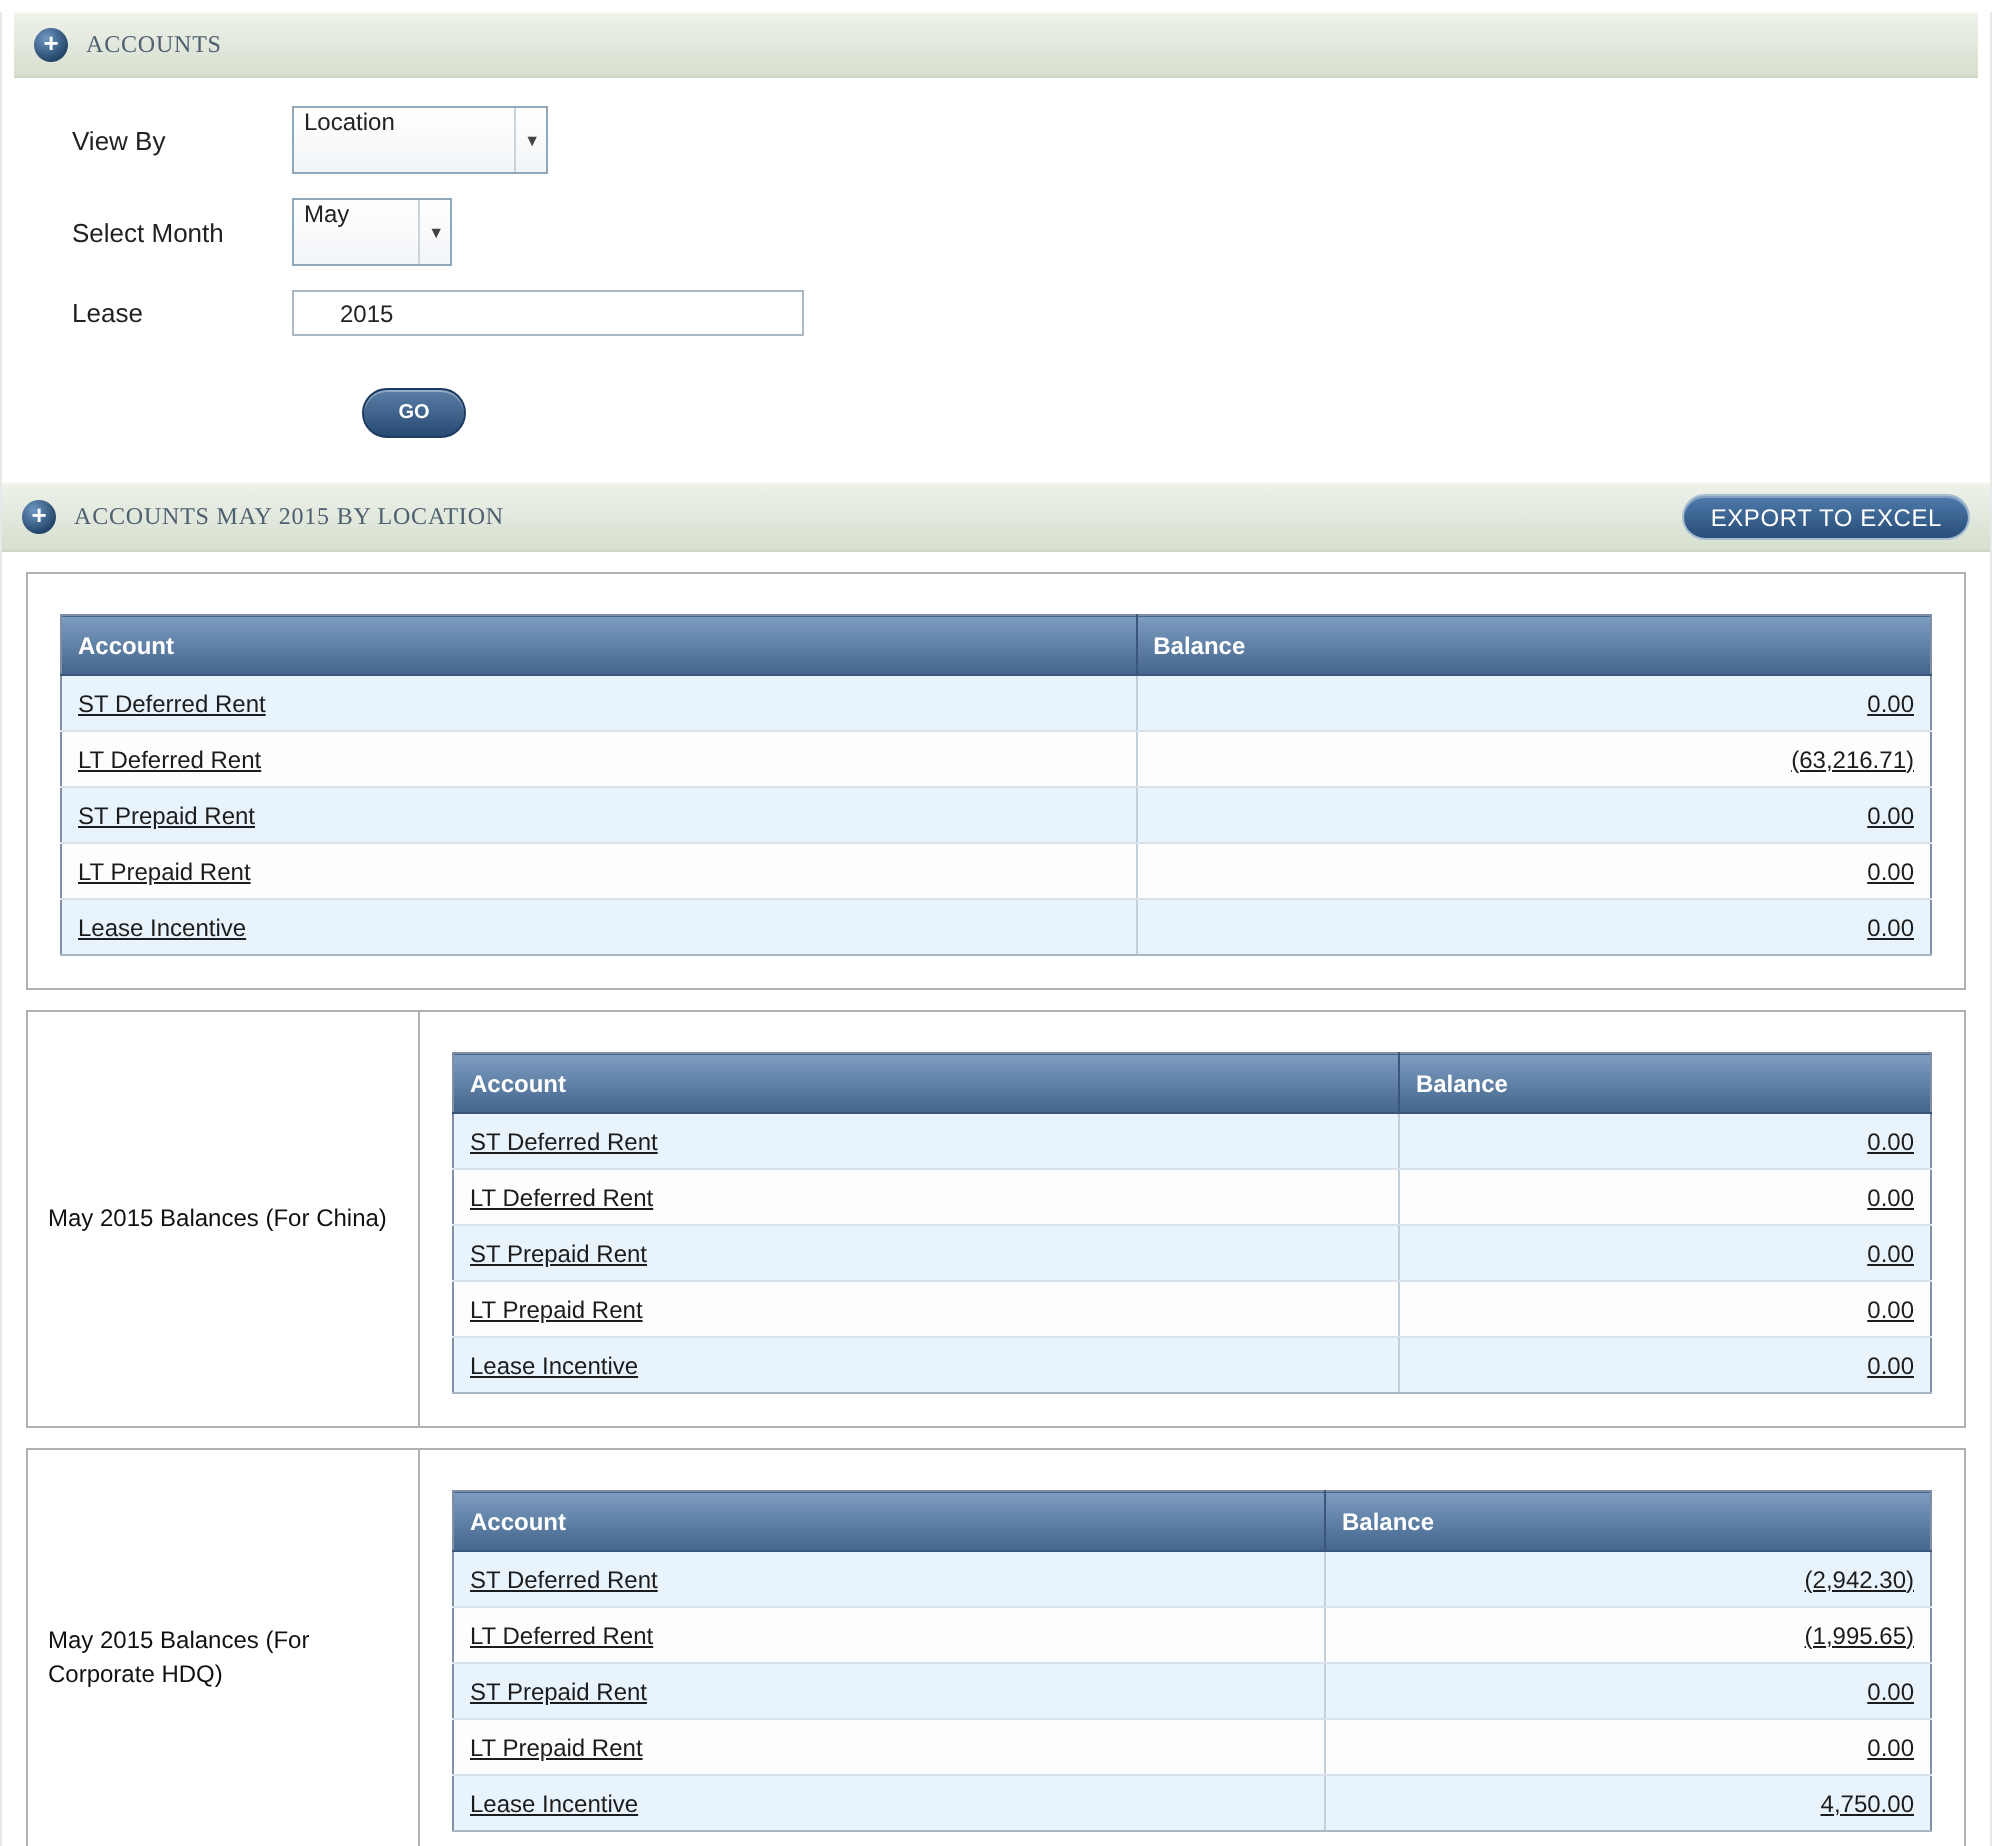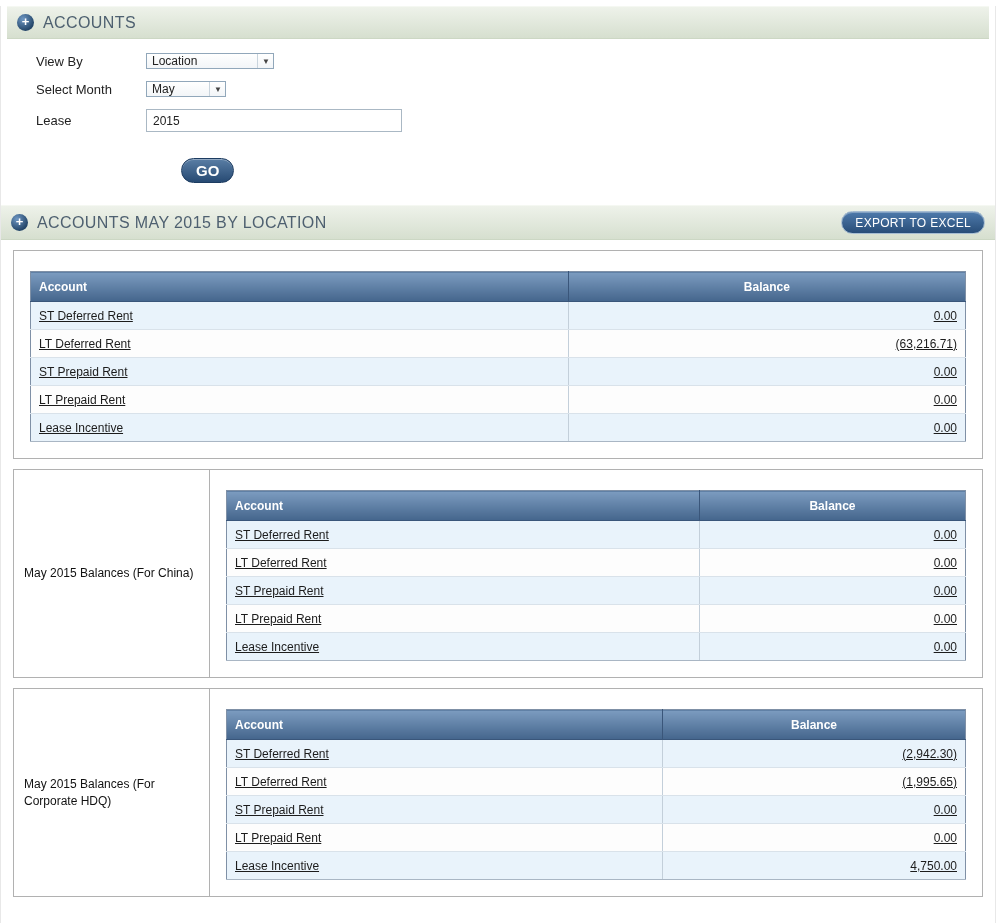--- a/index.html
+++ b/index.html
@@ -35,62 +35,63 @@
     border-radius: 50%;
     background: radial-gradient(circle at 35% 30%, #6e97c3, #234568 72%);
     color: #fff;
     font-size: 13px; line-height: 16px; text-align: center;
     font-weight: bold;
     margin-right: 9px;
     cursor: pointer;
     flex: 0 0 auto;
   }
   .section-title {
-    font-size: 16px;
+    font-size: 12px;
     color: #4e6070;
     letter-spacing: 0.4px;
+    font-family: Liberation Serif, serif;
   }
 
   
   .form-area { padding: 14px 0 0 35px; }
   .form-row { display: flex; align-items: center; margin-bottom: 12px; }
   .form-label { width: 110px; font-size: 13px; color: #222; }
   .select {
     border: 1px solid #91a7ba;
     background: linear-gradient(#fff, #f2f5f8);
-    height: 16px;
+    height: 34px;
     display: flex; justify-content: space-between;
     padding: 0 3px 0 5px;
     font-size: 12px;
     cursor: pointer;
   }
   .select .select-arrow {
     font-size: 8px; color: #444; margin-left: 8px;
     border-left: 1px solid #c9d4dd; padding-left: 4px;
     align-self: stretch; display: flex; align-items: center;
   }
   .select.w-viewby { width: 128px; }
   .select.w-month  { width: 80px;  }
   .text-input {
     border: 1px solid #aab8c4;
     height: 23px; width: 256px;
-    padding: 0 6px;
+    padding: 0 23px;
     font-size: 12px;
     font-family: inherit;
     color: #222;
   }
   .go-button {
     margin: 26px 0 0 145px;
     min-width: 52px; height: 25px;
     border: 1px solid #1d3c61;
     border-radius: 13px;
     background: linear-gradient(#5a7ea5, #274a73);
     box-shadow: inset 0 1px 0 rgba(255,255,255,.35);
     color: #fff;
-    font-size: 15px; font-weight: bold;
+    font-size: 10px; font-weight: bold;
     font-family: inherit;
     padding: 0 14px;
     cursor: pointer;
     display: block;
   }
 
   
   .export-button {
     margin-left: auto;
     height: 23px;
@@ -135,21 +136,21 @@
   .balances thead th {
     background: linear-gradient(#7c9cc0, #44658c);
     color: #fff;
     text-align: left;
     font-weight: bold;
     height: 30px;
     padding: 0 8px;
     border-bottom: 1px solid #3a567a;
     margin-left: 28px;
   }
-  .balances thead th + th { border-left: 1px solid #3a567a; text-align: center; }
+  .balances thead th + th { border-left: 1px solid #3a567a; }
   .balances tbody td {
     height: 28px;
     padding: 0 8px;
     border-bottom: 1px solid #d9e2ea;
     color: #1c1c1c;
     text-decoration: underline;
   }
   .balances tbody td.acct { border-right: 1px solid #c3cfda; }
   .balances tbody td.bal  { text-align: right; }
   .balances tbody tr:nth-child(odd)  { background: #e9f3fb; }

